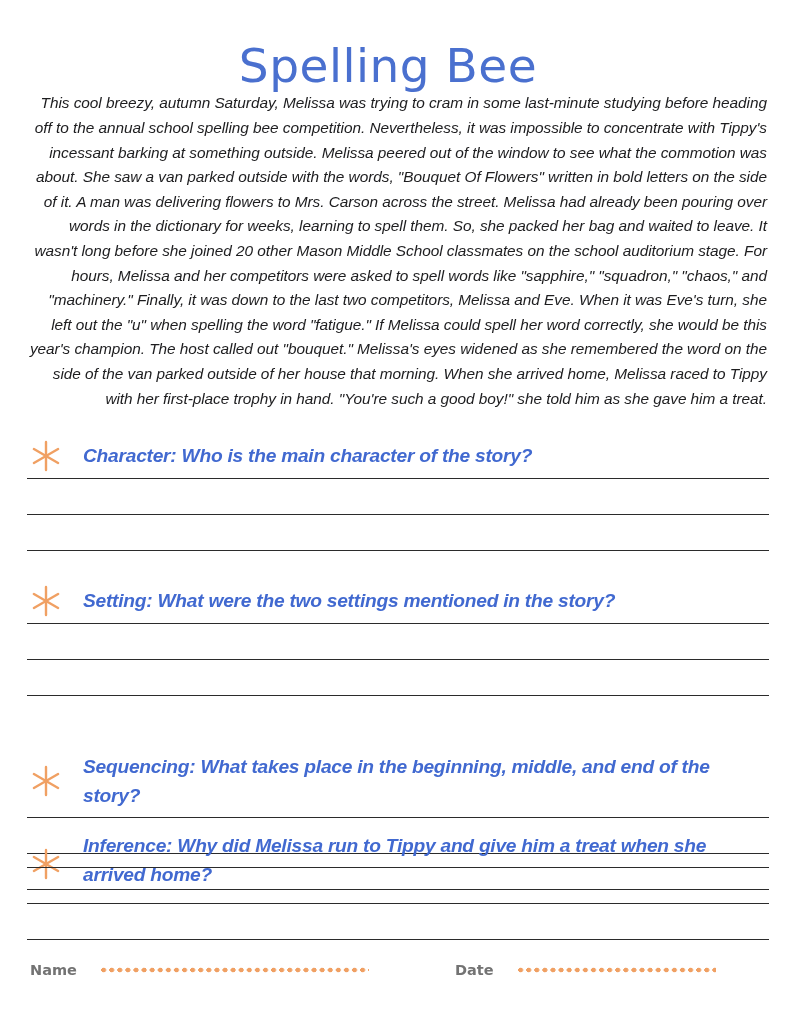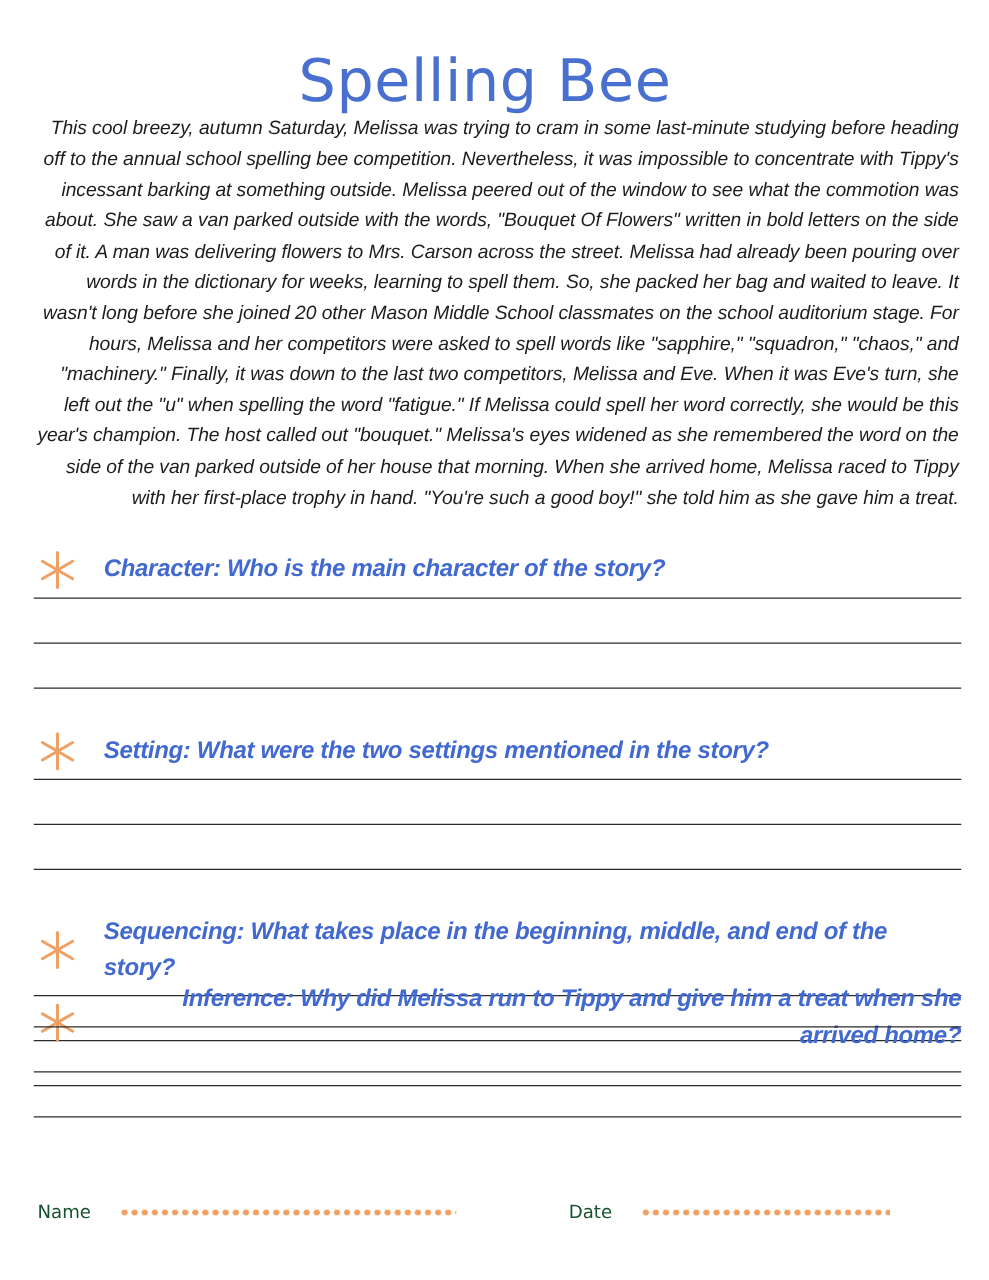--- a/index.html
+++ b/index.html
@@ -103,46 +103,46 @@
   }
   .ansline + .ansline {
     margin-top: 35px;
   }
 
   
   #q1 { top: 441px; }
   #q1 .lines { margin-top: 7px; }
   #q2 { top: 586px; }
   #q2 .lines { margin-top: 7px; }
-  #q3 { top: 731px; }
+  #q3 { top: 752px; }
   #q3 .lines { margin-top: 7px; }
-  #q4 { top: 785px; text-align: right; }
+  #q4 { top: 831px; }
   #q4 .lines { margin-top: -22px; }
 
   
   .footer {
     position: absolute;
     left: 0;
     top: 962px;
     width: 791px;
     height: 40px;
   }
   .field {
     position: absolute;
     display: flex;
     align-items: center;
   }
   .field-name { left: 30px; }
   .field-date { left: 455px; }
 
   .field-label {
-    color: #14532d;
+    color: #737373;
     font-family: "DejaVu Sans", sans-serif;
     font-size: 14.5px;
-    font-weight: 400;
+    font-weight: 700;
     white-space: nowrap;
   }
   .dotline {
     margin-left: 24px;
     height: 6px;
     background-image: radial-gradient(circle at 2.6px 3px, #f0a063 2.3px, rgba(240,160,99,0) 2.6px);
     background-size: 8.1px 6px;
     background-repeat: repeat-x;
   }
   .dotline-name { width: 268px; }

